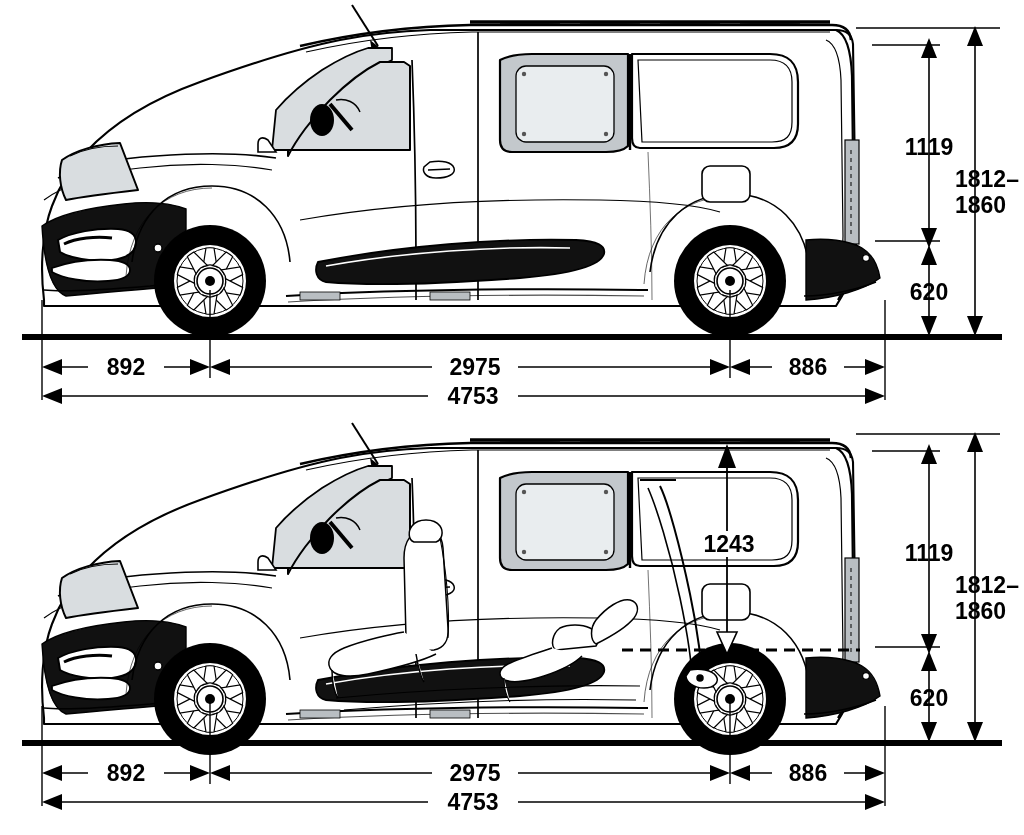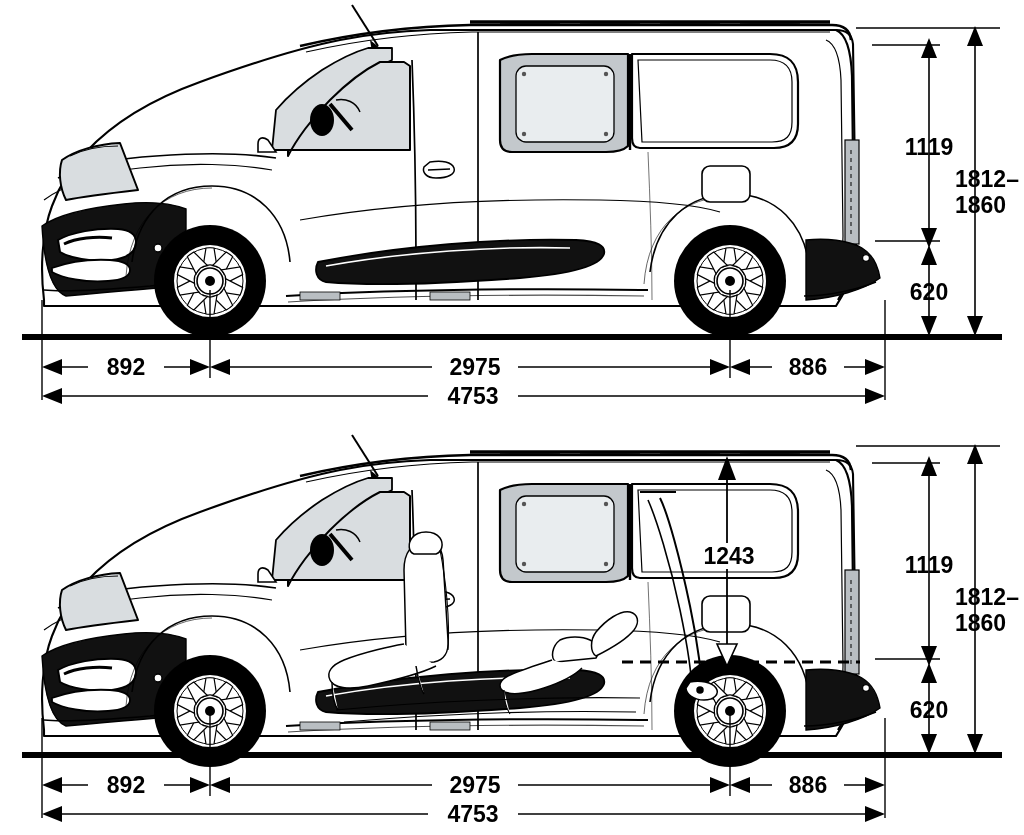--- a/index.html
+++ b/index.html
@@ -1,20 +1,20 @@
 <!DOCTYPE html>
 <html><head>
 <meta charset="utf-8">
 <style>
   html,body{margin:0;padding:0;background:#ffffff;}
   body{width:1024px;height:835px;font-family:"Liberation Sans",sans-serif;overflow:hidden;}
   #stage{position:relative;width:1024px;height:835px;background:#fff;}
   .view{position:absolute;left:0;width:1024px;}
   #view-top{top:0;height:418px;}
-  #view-bottom{top:418px;height:417px;text-align:center;}
+  #view-bottom{top:406px;height:417px;text-align:center;}
   svg{display:block;}
   .dimtext{font-family:"Liberation Sans",sans-serif;font-weight:700;fill:#000;}
   .t22{font-size:23px;}
 </style>
 </head>
 <body>
 
 <div id="stage">
 
   <div class="view" id="view-top">

